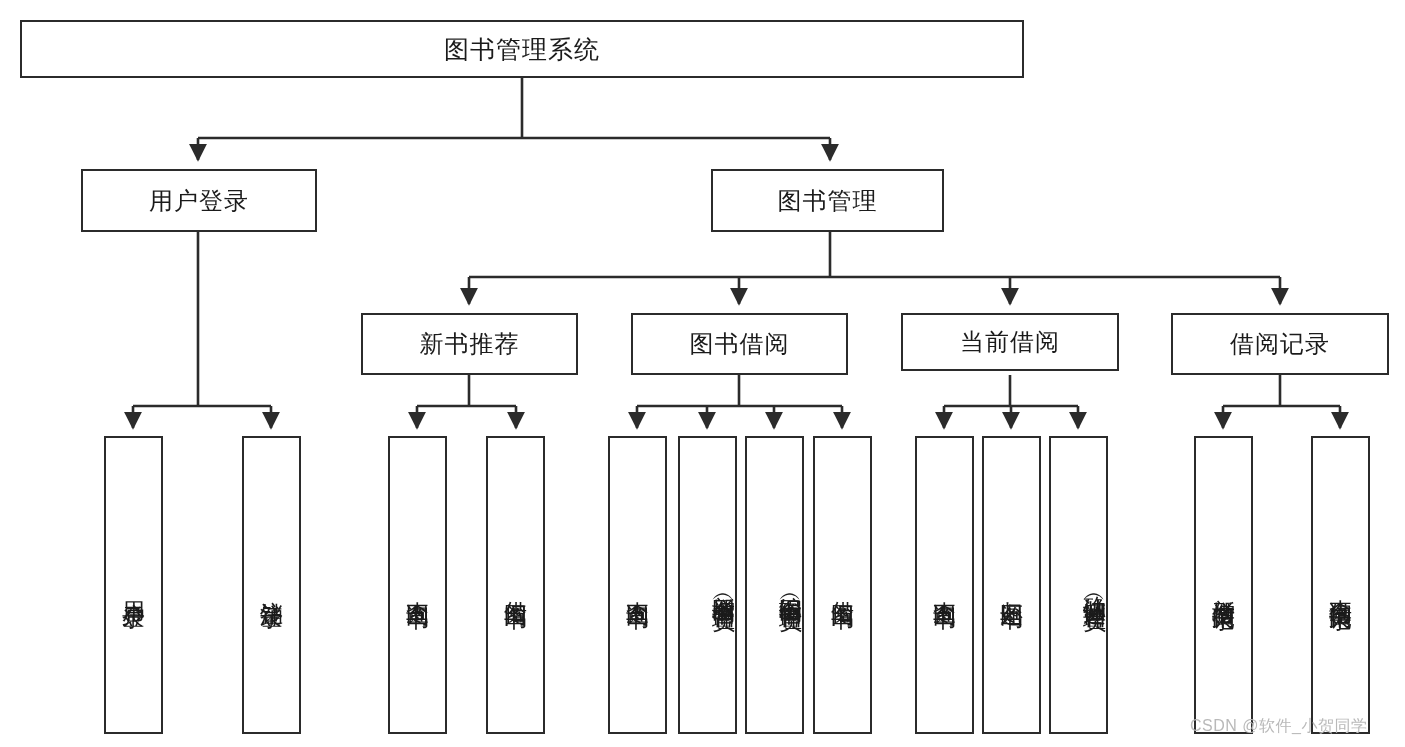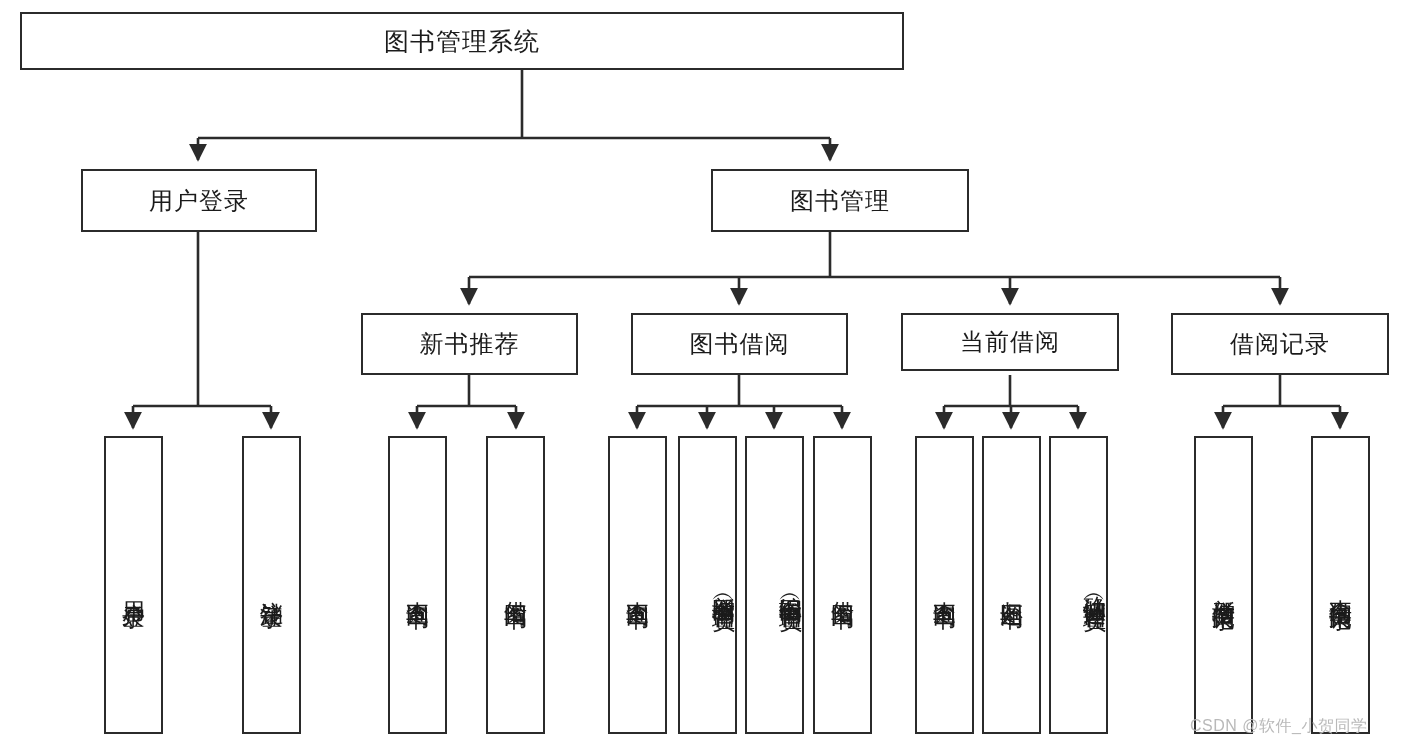--- a/index.html
+++ b/index.html
@@ -123,29 +123,29 @@
       <path d="M 1011 406 L 1011 428" marker-end="url(#arrow)"></path>
       <path d="M 1078 406 L 1078 428" marker-end="url(#arrow)"></path>
 
       <path d="M 1280 375 L 1280 406"></path>
       <path d="M 1223 406 L 1340 406"></path>
       <path d="M 1223 406 L 1223 428" marker-end="url(#arrow)"></path>
       <path d="M 1340 406 L 1340 428" marker-end="url(#arrow)"></path>
     </g>
   </svg>
 
-  <div class="node node-root" style="left:20px; top:12px; width:884px; height:58px;">
+  <div class="node node-root" style="left:20px; top:20px; width:1004px; height:58px;">
     <span>图书管理系统</span>
   </div>
 
   <div class="node node-l2" style="left:81px; top:169px; width:236px; height:63px;">
     <span>用户登录</span>
   </div>
 
-  <div class="node node-l2" style="left:711px; top:169px; width:258px; height:63px;">
+  <div class="node node-l2" style="left:711px; top:169px; width:233px; height:63px;">
     <span>图书管理</span>
   </div>
 
   <div class="node node-l3" style="left:361px; top:313px; width:217px; height:62px;">
     <span>新书推荐</span>
   </div>
 
   <div class="node node-l3" style="left:631px; top:313px; width:217px; height:62px;">
     <span>图书借阅</span>
   </div>

